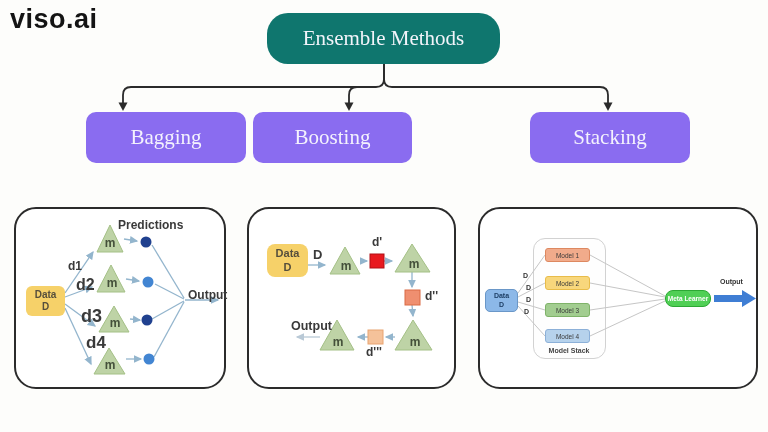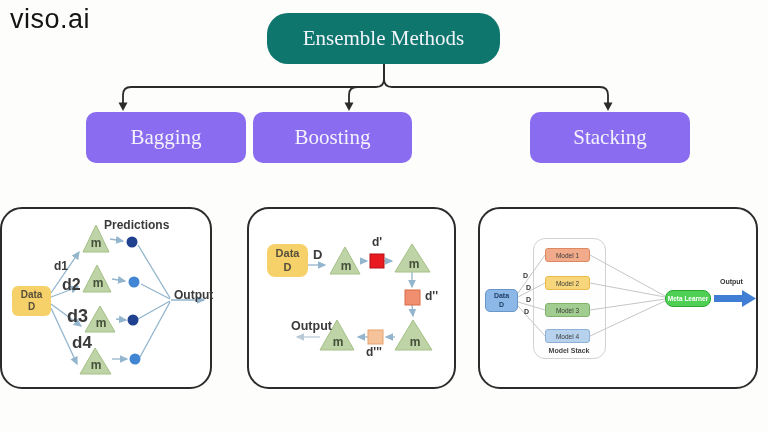--- a/index.html
+++ b/index.html
@@ -2,41 +2,41 @@
 <html><head>
 <meta charset="utf-8">
 <style>
   * { margin: 0; padding: 0; box-sizing: border-box; }
   html, body { width: 768px; height: 432px; background: #ffffff; overflow: hidden; }
   body { font-family: "Liberation Sans", sans-serif; position: relative; }
 
   .canvas { position: absolute; left: 0; top: 0; width: 768px; height: 432px; background: #fdfdfb; }
 
   
-  .logo { position: absolute; left: 10px; top: 4px; font-size: 27px; font-weight: 400;
+  .logo { position: absolute; left: 10px; top: 4px; font-size: 27px; font-weight: 700;
           letter-spacing: 0.5px; color: #141414; }
 
   
   .rootbox { position: absolute; left: 267px; top: 13px; width: 233px; height: 51px;
              background: #0f766e; border-radius: 21px; display: flex; align-items: center;
              justify-content: center; color: #f2f4fa;
              font-family: "Liberation Serif", serif; font-size: 21px; }
   .branchbox { position: absolute; top: 112px; height: 51px; background: #8a6cf0;
                border-radius: 10px; display: flex; align-items: center; justify-content: center;
                color: #f4f2fd; font-family: "Liberation Serif", serif; font-size: 21px; }
   .branch-bagging  { left: 43px;  width: 160px; margin-left: 43px; }
   .branch-boosting { left: 253px; width: 159px; }
   .branch-stacking { left: 530px; width: 160px; }
 
   svg.overlay { position: absolute; left: 0; top: 0; pointer-events: none; }
 
   
   .panel { position: absolute; top: 207px; height: 182px; background: #ffffff;
            border: 2.5px solid #2b2b2b; border-radius: 22px; }
-  .panel-bagging  { left: 0;  width: 212px; }
+  .panel-bagging  { left: 14px;  width: 212px; }
   .panel-boosting { left: 247px; width: 209px; }
   .panel-stacking { left: 478px; width: 280px; }
   .panel svg { position: absolute; left: 0; top: 0; }
 
   .lbl { position: absolute; color: #3a3a3a; font-weight: 600; white-space: nowrap; }
   .m-lbl { position: absolute; transform: translateX(-50%); color: #44503a;
            font-weight: 700; font-size: 12px; white-space: nowrap; }
 
   .databox-yellow { position: absolute; background: #f6d169; border-radius: 6px;
                     display: flex; flex-direction: column; align-items: center;

